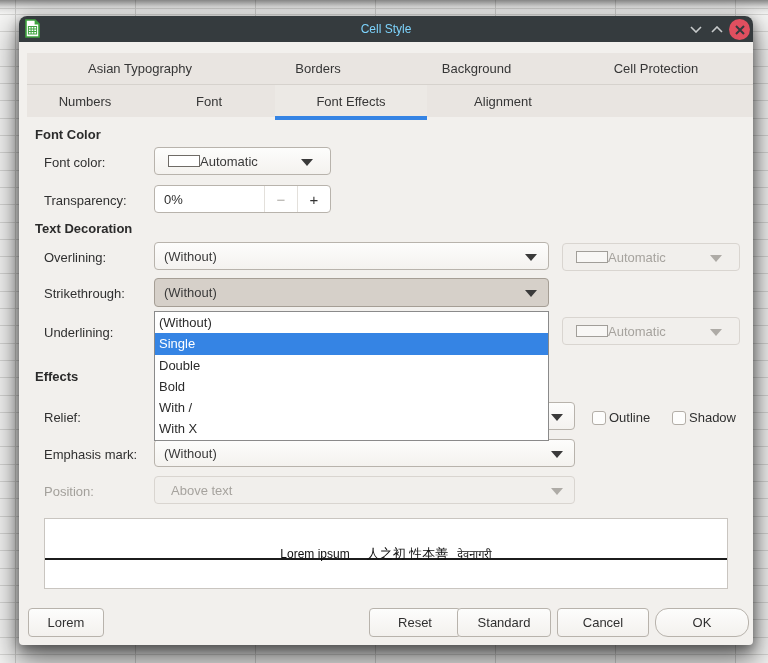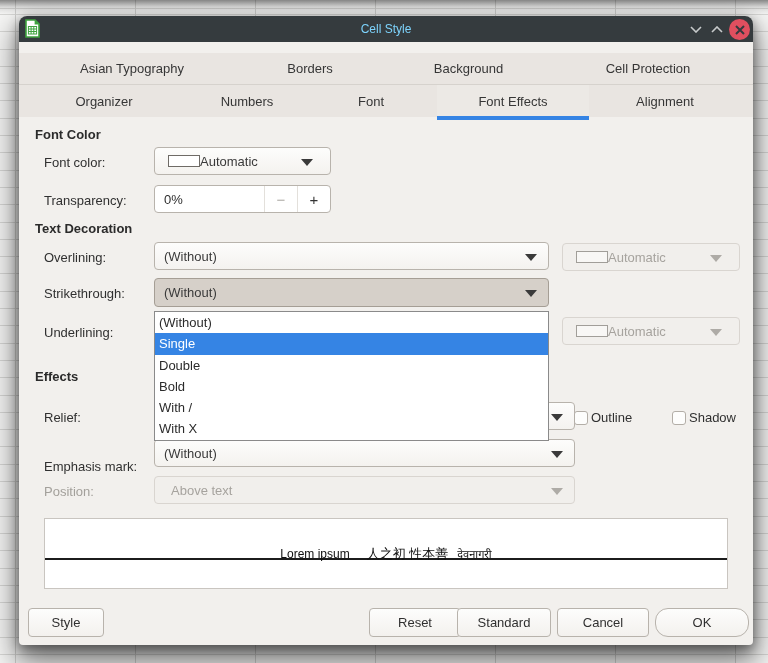--- a/index.html
+++ b/index.html
@@ -38,21 +38,21 @@
   .titlebar-btn { position:absolute; top:4px; width:18px; height:18px; display:flex; align-items:center; justify-content:center; }
   #btn-shade   { right:48px; }
   #btn-unshade { right:27px; }
   #btn-close {
     right:3px; width:21px; height:21px; top:3px; border-radius:50%;
     background:#e04f5f;
   }
   #btn-close svg { margin:4.5px; display:block; }
 
   
-  #tabbar { position:absolute; left:0; top:37px; width:734px; }
+  #tabbar { position:absolute; left:0; top:37px; width:734px;padding-left:8px; }
   .tabrow { display:flex; height:32px; background:#e9e5e1; }
   #tabrow-1 { border-bottom:1px solid #d6d2cd; }
   .tab {
     display:flex; align-items:center; justify-content:center;
     font-size:13px; color:#363636; position:relative; height:100%;
   }
   .tab.selected { background:#ece9e5; }
   .tab.selected .tab-underline {
     position:absolute; left:0; right:0; bottom:-3px; height:4px;
     background:#3584e4;
@@ -119,34 +119,34 @@
   #combo-relief    { left:135px; top:386px; width:421px; z-index:1; }
   #combo-emphasis  { left:135px; top:423px; width:421px; }
   #combo-position  { left:135px; top:460px; width:421px;padding-left:16px; }
 
   #label-fontcolor    { top:139px; }
   #label-transparency { top:177px; }
   #label-overlining   { top:234px; }
   #label-strikethrough{ top:270px; }
   #label-underlining  { top:309px; }
   #label-relief       { top:394px; }
-  #label-emphasis     { top:431px;margin-top:12px; }
+  #label-emphasis     { top:431px; }
   #label-position     { top:468px; }
 
   
   #strike-list {
     position:absolute; left:135px; top:295px; width:395px; z-index:5;
     background:#fff; border:1px solid #8a8a8a;
     font-size:13px; color:#2b2b2b;
   }
   .list-item { height:21.3px; line-height:21.3px; padding-left:4px; }
   .list-item.highlighted { background:#3584e4; color:#fff; }
 
   .checkbox-row { position:absolute; display:flex; align-items:center; z-index:1; }
-  #check-outline { left:555px; top:394px; }
+  #check-outline { left:573px; top:394px; }
   #check-shadow  { left:653px; top:394px; }
   .checkbox {
     width:14px; height:14px; background:#fdfdfc; border:1px solid #b3aea7;
     border-radius:3px; flex:0 0 auto;
   }
   .checkbox-label { font-size:13px; color:#303030; margin-left:3px; }
 
   
   #preview {
     position:absolute; left:25px; top:502px; width:684px; height:71px;
@@ -222,23 +222,20 @@
           <span>Borders</span>
         </div>
       <div class="tab t-r1-2">
           <span>Background</span>
         </div>
       <div class="tab t-r1-3">
           <span>Cell Protection</span>
         </div>
     </div>
     <div class="tabrow" id="tabrow-2">
-      <div class="tab t-r2-0">
-          <span>Organizer</span>
-        </div>
       <div class="tab t-r2-1">
           <span>Numbers</span>
         </div>
       <div class="tab t-r2-2">
           <span>Font</span>
         </div>
       <div class="tab t-r2-3 selected">
           <span>Font Effects</span>
           <span class="tab-underline"></span>
         </div>
@@ -328,19 +325,19 @@
     <span class="arrow"></span>
   </div>
 
   <div id="preview">
     <div id="preview-strike"></div>
     <div id="preview-text">
       <span class="western">Lorem ipsum</span><span class="asian">人之初 性本善</span><span class="ctl">देवनागरी</span>
     </div>
   </div>
 
-  <div class="push-btn" id="btn-help">Style</div>
+  <div class="push-btn" id="btn-help">Lorem</div>
   <div class="push-btn" id="btn-reset">Reset</div>
   <div class="push-btn" id="btn-cancel">Cancel</div>
   <div class="push-btn" id="btn-standard">Standard</div>
   <div class="push-btn" id="btn-ok">OK</div>
 
 </div>
 
 </body></html>

